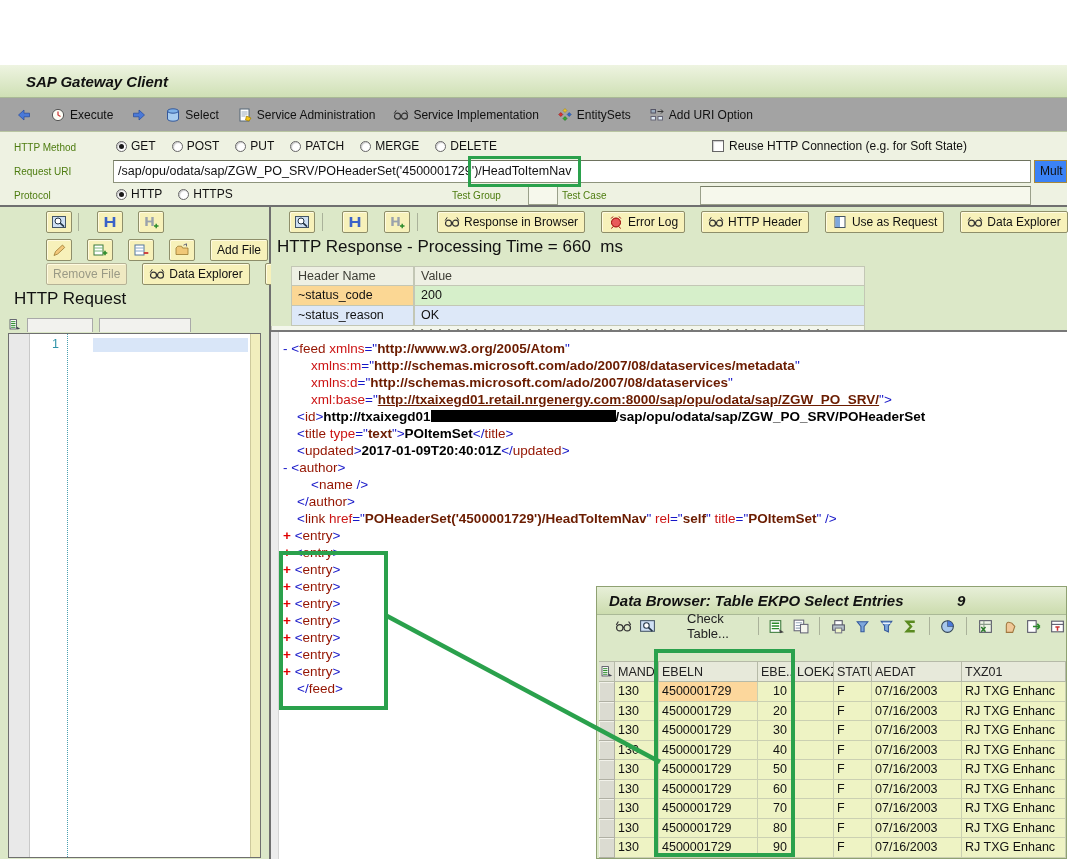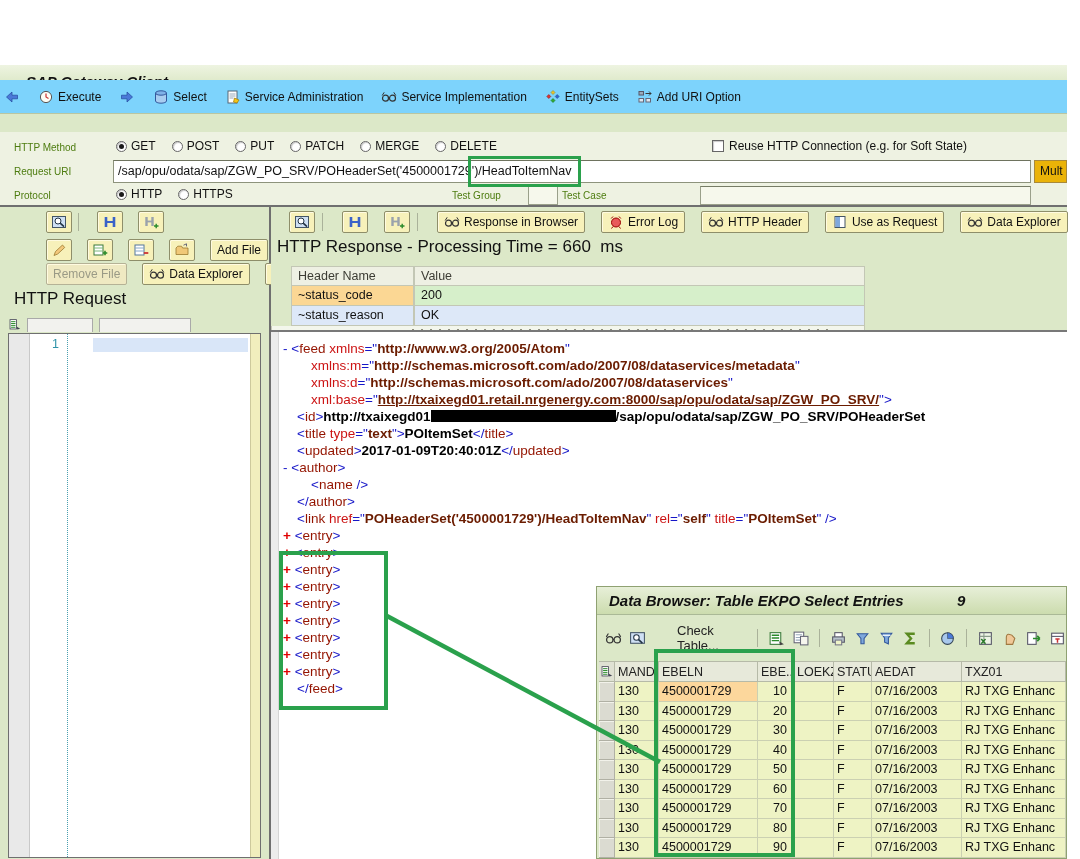--- a/index.html
+++ b/index.html
@@ -5,36 +5,36 @@
   html,body{margin:0;padding:0;background:#fff;}
   #page{position:relative;width:1080px;height:859px;background:#fff;overflow:hidden;
         font-family:"Liberation Sans",sans-serif;color:#111;}
   .abs{position:absolute;}
   .ic{width:16px;height:16px;flex:0 0 auto;}
   
   #app-bg{left:0;top:65px;width:1067px;height:794px;background:#dce8c8;border-top:1px solid #aab494;box-sizing:border-box;}
   #titlebar{left:0;top:65px;width:1067px;height:33px;background:linear-gradient(#eef4e1,#cfe0b5);
             border-bottom:1px solid #a9b996;display:flex;align-items:center;padding-left:26px;box-sizing:border-box;
             font-size:15px;font-weight:bold;font-style:italic;}
-  #maintb{left:0;top:80px;width:1067px;height:34px;display:flex;align-items:center;padding-left:4px;gap:18px;
-          border-bottom:1px solid #b9c6a2;box-sizing:border-box;font-size:12px;background:#7dd3fc;}
+  #maintb{left:0;top:98px;width:1067px;height:34px;display:flex;align-items:center;padding-left:16px;gap:18px;
+          border-bottom:1px solid #b9c6a2;box-sizing:border-box;font-size:12px;background:#a3a3a3;}
   .tbi{display:inline-flex;align-items:center;gap:4px;cursor:default;}
   #formarea{left:0;top:132px;width:1067px;height:73px;background:#eef2e2;}
   .flabel{position:absolute;font-size:10px;color:#4d7c0f;}
   #methods,#protocols{position:absolute;display:flex;align-items:center;}
   .ritem{display:inline-flex;align-items:center;margin-right:16px;font-size:12px;}
   .radio{display:inline-block;width:11px;height:11px;border-radius:50%;border:1px solid #666;background:#fff;
          box-shadow:inset 1px 1px 1px #c9c9c9;margin-right:4px;box-sizing:border-box;}
   .radio.sel::after{content:"";display:block;width:5px;height:5px;margin:2px;border-radius:50%;background:#1a1a1a;}
   #reuse{position:absolute;left:712px;top:139px;display:flex;align-items:center;gap:5px;font-size:12px;}
   .checkbox{display:inline-block;width:12px;height:12px;border:1px solid #666;background:#fff;box-sizing:border-box;
             box-shadow:inset 1px 1px 1px #c9c9c9;}
   #uri-input{left:113px;top:160px;width:918px;height:23px;background:#fff;border:1px solid #8d937c;border-top-color:#6e735e;
              box-sizing:border-box;font-size:12.5px;line-height:21px;padding-left:4px;white-space:nowrap;overflow:hidden;}
-  #mult-btn{left:1034px;top:160px;width:33px;height:23px;background:#eab308;border:1px solid #a8893a;box-sizing:border-box;
+  #mult-btn{left:1034px;top:160px;width:33px;height:23px;background:#3b82f6;border:1px solid #a8893a;box-sizing:border-box;
             font-size:12px;line-height:21px;padding-left:5px;overflow:hidden;}
   #tg-input{left:528px;top:186px;width:30px;height:19px;}
   #tc-input{left:700px;top:186px;width:331px;height:19px;}
   .sunken{position:absolute;background:#f6f8ec;border:1px solid #9aa08a;border-top-color:#767c66;box-sizing:border-box;}
   
   #hsplit{left:0;top:205px;width:1067px;height:2px;background:#6f6f6f;}
   #vsplit{left:269px;top:205px;width:2px;height:654px;background:#6f6f6f;}
   
   #leftpanel{left:0;top:207px;width:269px;height:652px;background:#dce8c8;}
   .btnrow{position:absolute;display:flex;align-items:center;gap:3px;padding-left:20px;}
@@ -83,21 +83,21 @@
   .x-vlink{color:#6b1c00;font-weight:bold;text-decoration:underline;}
   .x-txt{color:#000;font-weight:bold;}
   .x-plus{color:#e00000;font-weight:bold;}
   .redact{display:inline-block;height:12px;background:#000;vertical-align:-1px;}
   
   #dbw{left:596px;top:586px;width:471px;height:273px;background:#dce8c8;border:1px solid #8fa172;box-sizing:border-box;z-index:5;}
   #dbtitle{position:absolute;left:0;top:0;width:100%;height:28px;background:linear-gradient(#e7efd8,#ccdcae);
            border-bottom:1px solid #aab996;box-sizing:border-box;display:flex;align-items:center;padding-left:12px;
            font-size:15px;font-weight:bold;font-style:italic;}
   #dbcount{position:absolute;left:360px;font-style:italic;}
-  #db-tools{position:absolute;left:0;top:32px;width:100%;height:38px;display:flex;align-items:center;padding-left:8px;gap:7px;box-sizing:border-box;}
+  #db-tools{position:absolute;left:0;top:20px;width:100%;height:38px;display:flex;align-items:center;padding-left:18px;gap:7px;box-sizing:border-box;}
   .dbicon{display:inline-flex;}
   .dbcheck{font-size:13px;margin:0 14px 0 24px;color:#222;}
   #db-table{position:absolute;left:2px;top:74px;font-size:12.5px;}
   .dbrow{display:flex;height:19.5px;}
   #db-head{display:flex;height:21px;}
   .dbh{background:#e7e9da;border-right:1px solid #b6baa8;border-bottom:1px solid #b6baa8;border-top:1px solid #b6baa8;
        box-sizing:border-box;padding-left:3px;line-height:20px;overflow:hidden;white-space:nowrap;color:#222;}
   .dbc{background:#eef3c4;border-right:1px solid #cbd0b2;border-bottom:1px solid #cbd0b2;box-sizing:border-box;
        padding-left:3px;line-height:19px;overflow:hidden;white-space:nowrap;}
   .dbsel{background:#dfe1d3;display:flex;align-items:center;justify-content:center;padding-left:0;}

